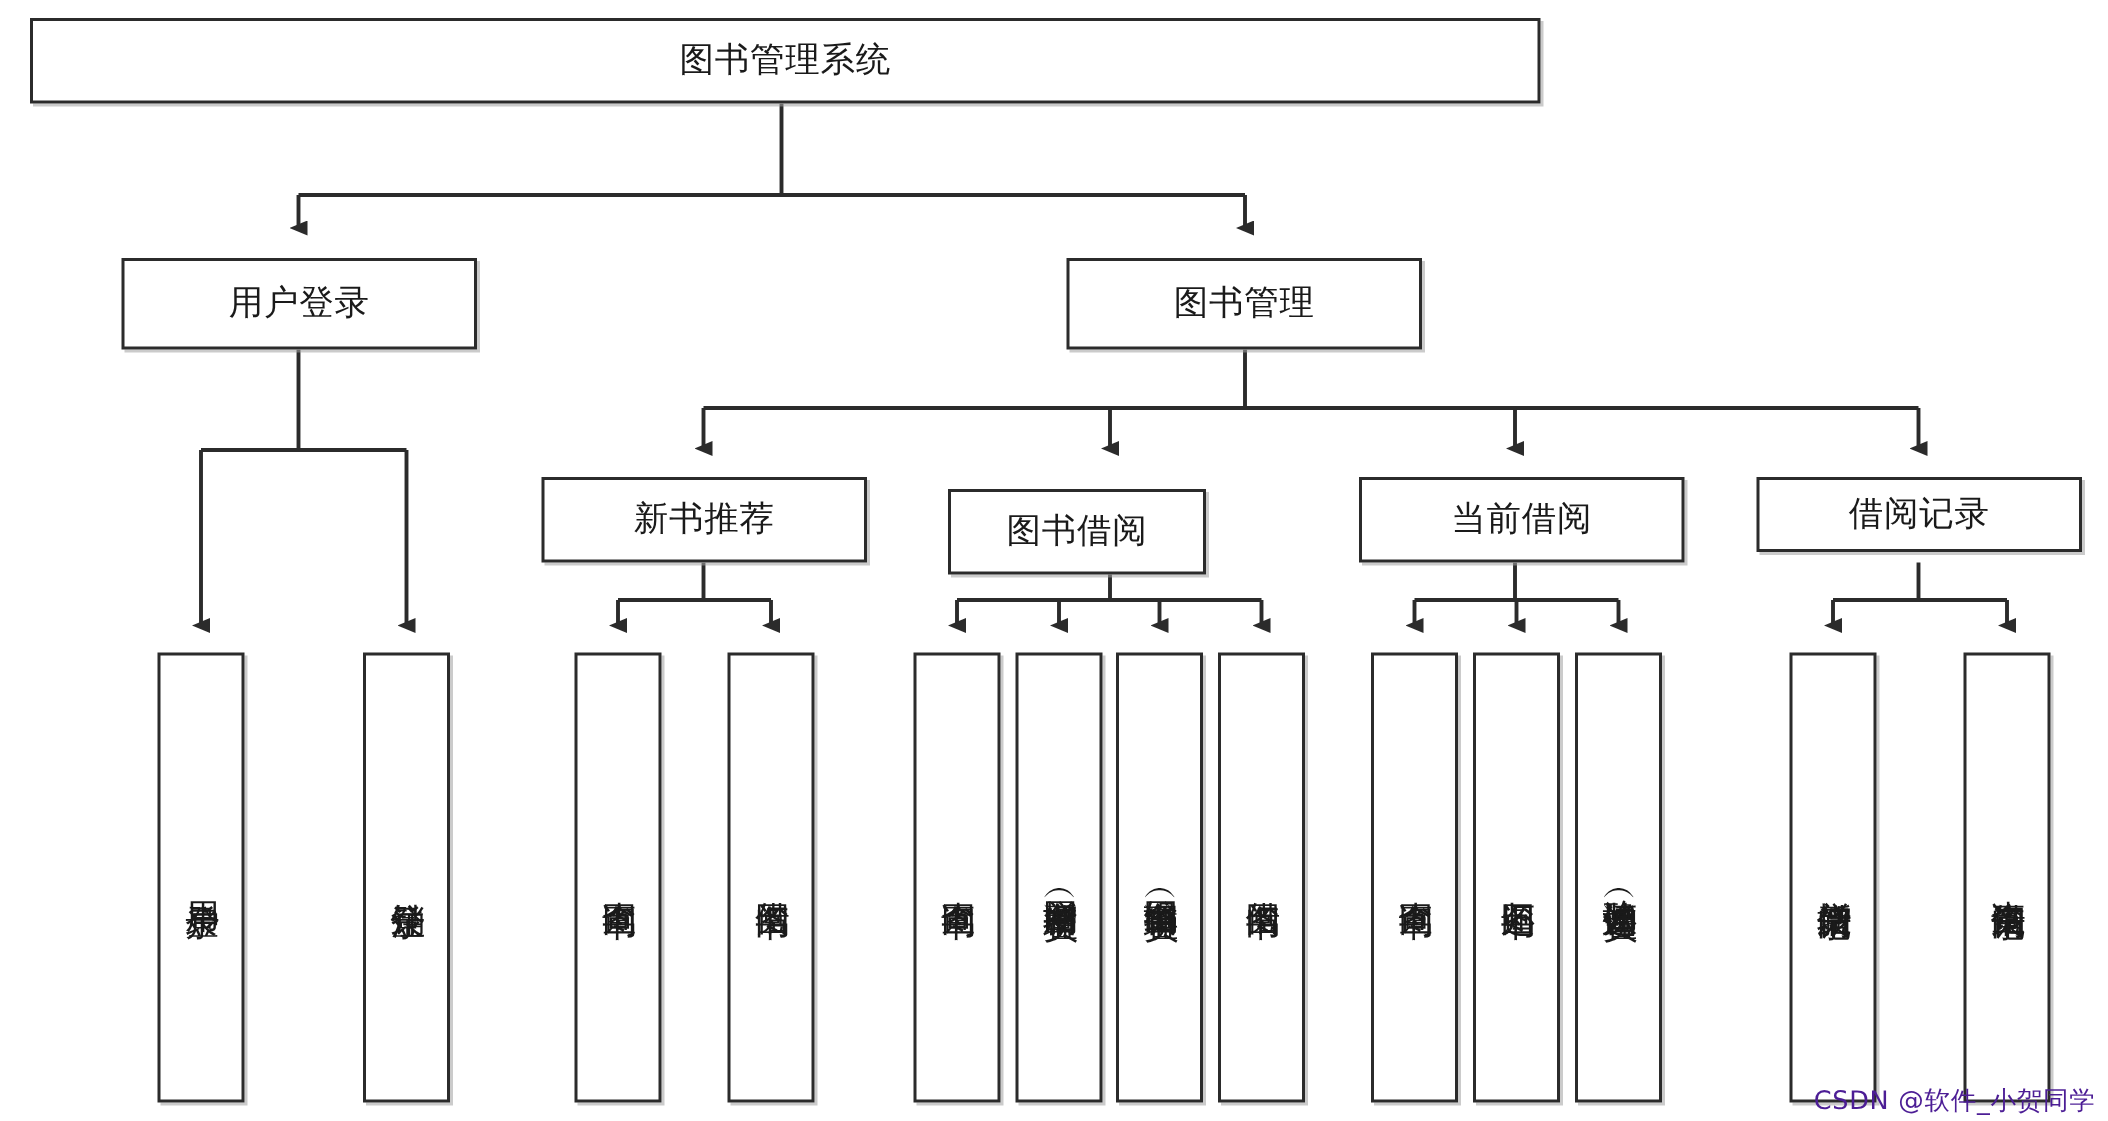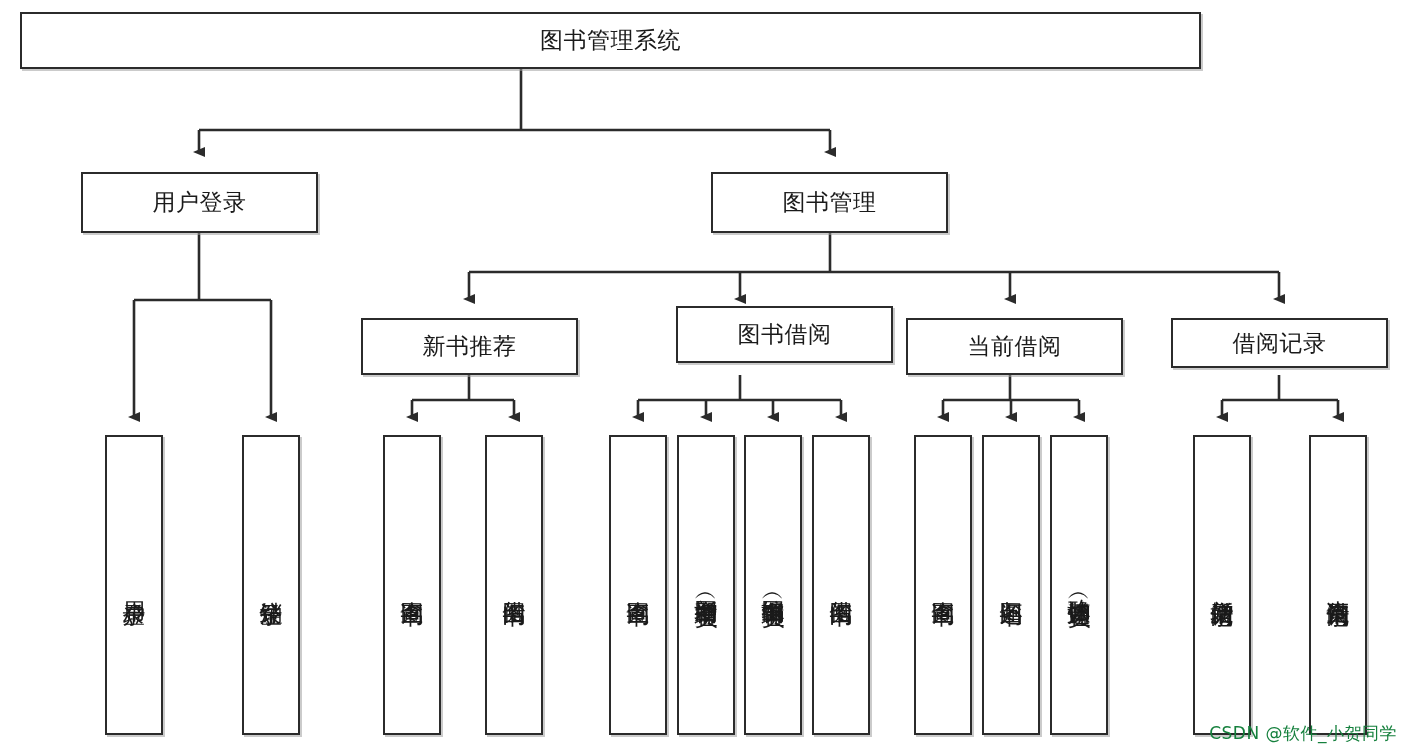--- a/index.html
+++ b/index.html
@@ -67,21 +67,21 @@
     letter-spacing: 1px;
     white-space: nowrap;
     text-align: center;
   }
   
   #watermark {
     position: absolute;
     right: 8px;
     bottom: 2px;
     font-size: 17px;
-    color: #15803d;
+    color: #4c1d95;
     letter-spacing: 0.5px;
     z-index: 3;
     user-select: none;
     white-space: nowrap;
   }
 </style>
 </head>
 <body>
 
 <div id="canvas">
@@ -129,37 +129,37 @@
       <path d="M1011,400 L1011,417" marker-end="url(#arrow)"></path>
       <path d="M1079,400 L1079,417" marker-end="url(#arrow)"></path>
 
       <path d="M1279,375 L1279,400"></path>
       <path d="M1222,400 L1338,400"></path>
       <path d="M1222,400 L1222,417" marker-end="url(#arrow)"></path>
       <path d="M1338,400 L1338,417" marker-end="url(#arrow)"></path>
     </g>
   </svg>
 
-  <div class="node root horiz" style="left:20px; top:12px; width:1181px; height:57px;">
+  <div class="node root horiz" style="left:20px; top:12px; width:1007px; height:57px;">
     <span class="label">图书管理系统</span>
   </div>
 
   <div class="node horiz" style="left:81px; top:172px; width:237px; height:61px;">
     <span class="label">用户登录</span>
   </div>
 
   <div class="node horiz" style="left:711px; top:172px; width:237px; height:61px;">
     <span class="label">图书管理</span>
   </div>
 
   <div class="node horiz" style="left:361px; top:318px; width:217px; height:57px;">
     <span class="label">新书推荐</span>
   </div>
 
-  <div class="node horiz" style="left:632px; top:306px; width:217px; height:57px;margin-left:44px;">
+  <div class="node horiz" style="left:632px; top:326px; width:172px; height:57px;">
     <span class="label">图书借阅</span>
   </div>
 
   <div class="node horiz" style="left:906px; top:318px; width:217px; height:57px;">
     <span class="label">当前借阅</span>
   </div>
 
   <div class="node horiz" style="left:1171px; top:318px; width:217px; height:50px;">
     <span class="label">借阅记录</span>
   </div>

